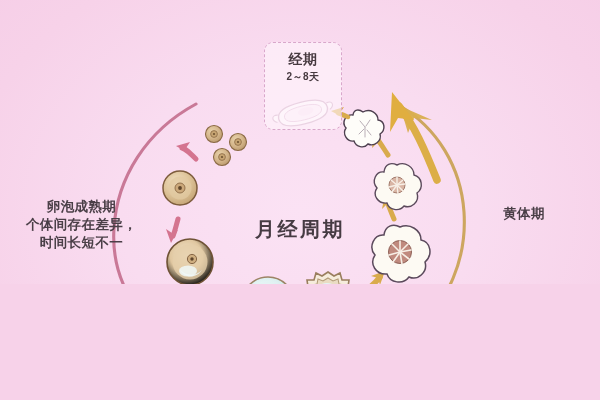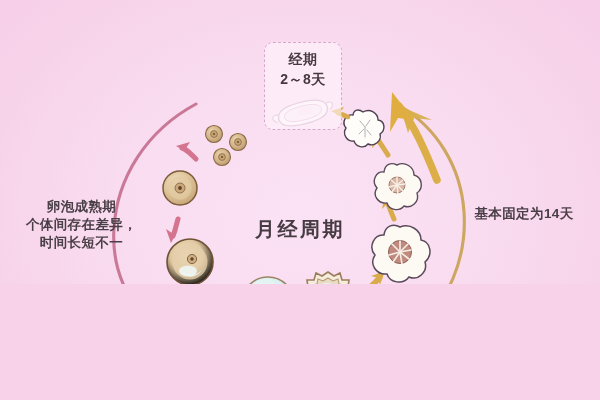--- a/index.html
+++ b/index.html
@@ -81,21 +81,21 @@
   #period-text {
     position: absolute;
     left: 258px;
     top: 50px;
     width: 90px;
     font-size: 14px;
     line-height: 1.42;
     color: #46393f;
   }
   #period-text .l2 {
-    font-size: 14px;
+    font-size: 10px;
     letter-spacing: 0.5px;
   }
 </style>
 </head>
 <body>
 
 <div id="stage">
 
   <svg id="art" viewBox="0 0 600 400">
     <defs>
@@ -324,17 +324,17 @@
 
   <div id="center-title" class="lbl">月经周期</div>
 
   <div id="left-label" class="lbl">
     <div>卵泡成熟期</div>
     <div>个体间存在差异，</div>
     <div>时间长短不一</div>
   </div>
 
   <div id="right-label" class="lbl">
-    <div>基本固定为14天</div>
+    <div>黄体期</div>
   </div>
 
 
 </div>
 
 </body></html>

